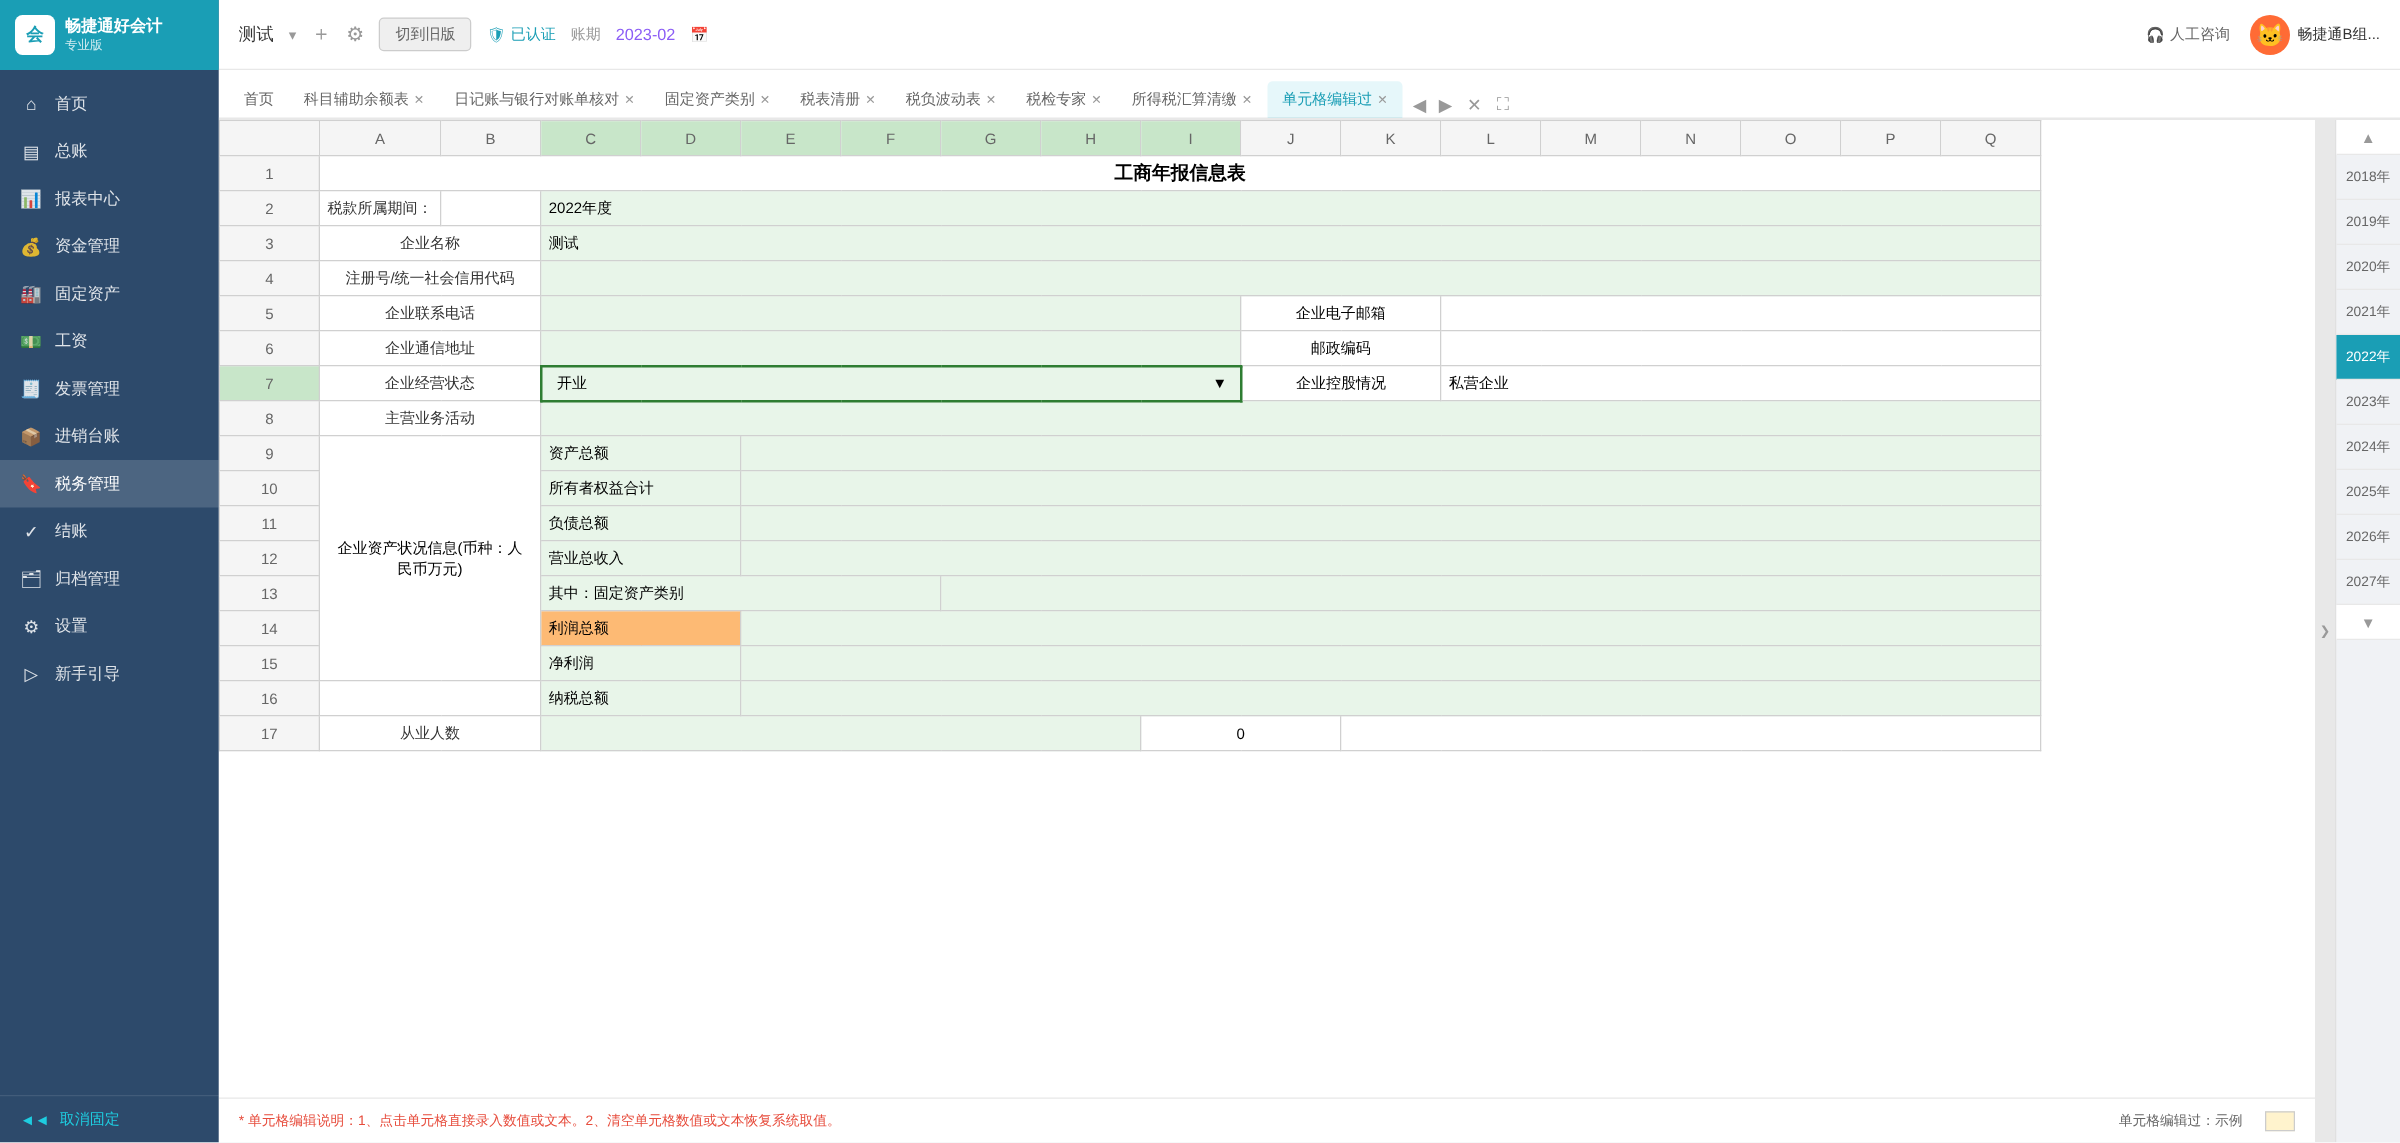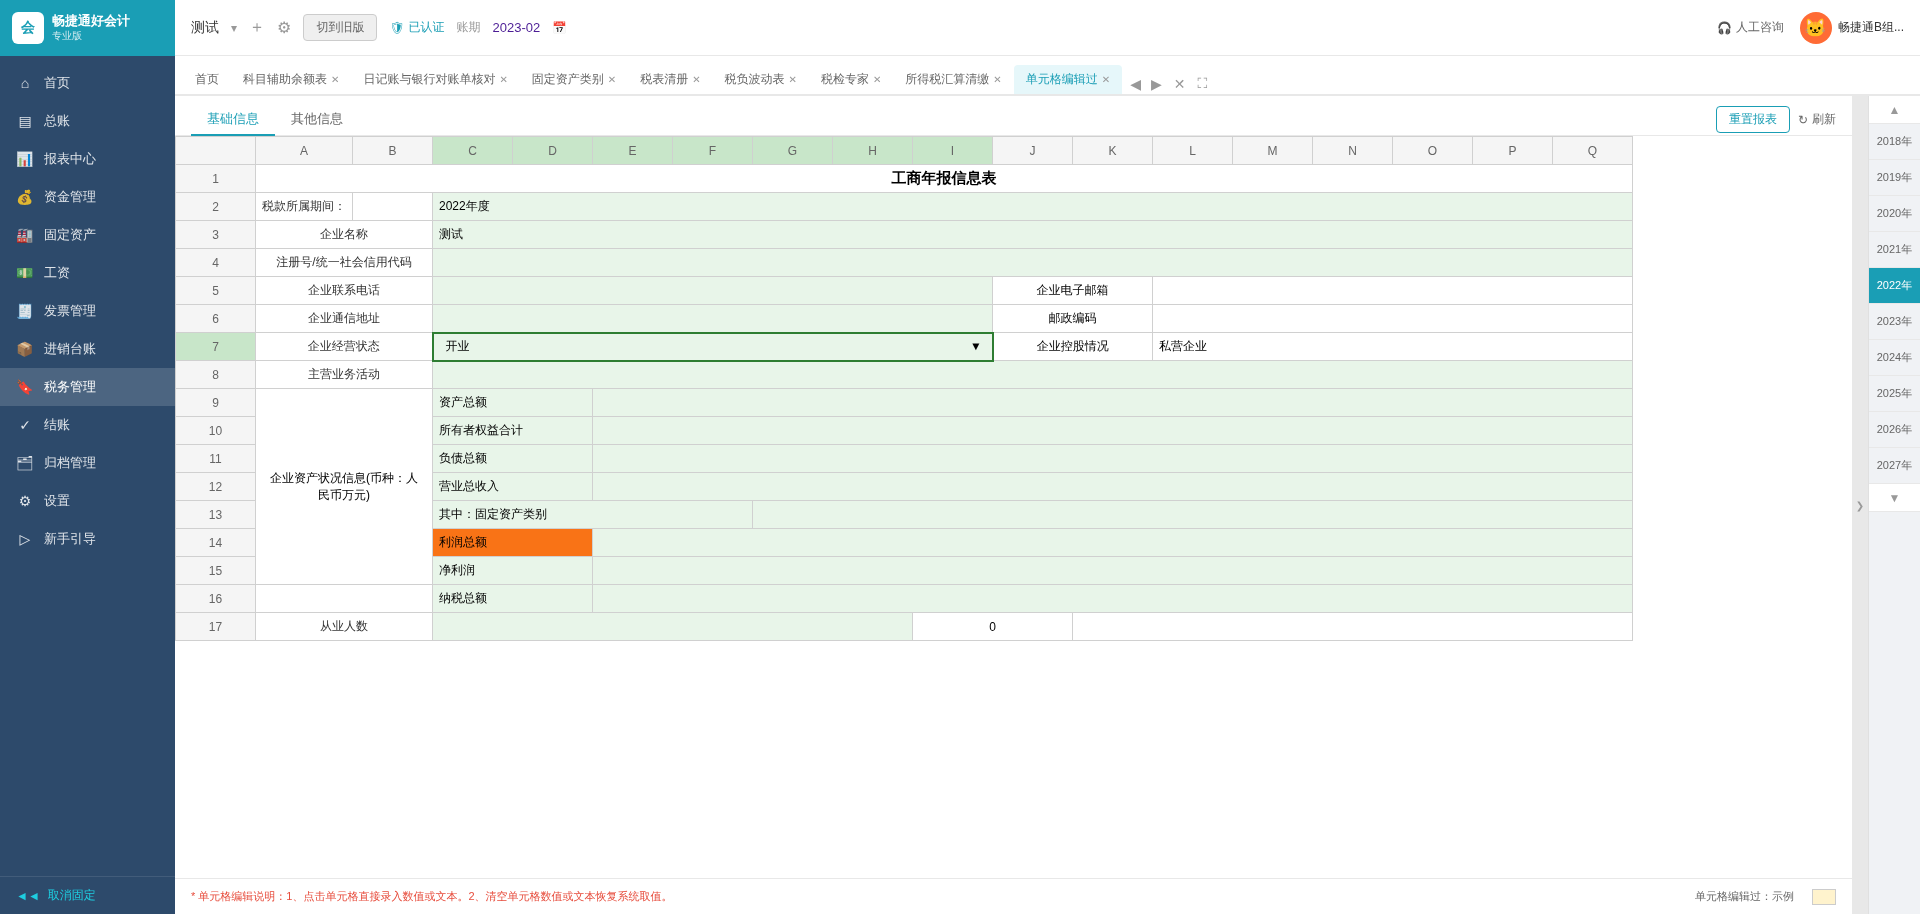--- a/index.html
+++ b/index.html
@@ -21,21 +21,21 @@
     .main { flex: 1; display: flex; flex-direction: column; overflow: hidden; }
 
     
     .topbar { height: 56px; background: white; display: flex; align-items: center; padding: 0 16px; gap: 12px; border-bottom: 1px solid #e8e8e8; flex-shrink: 0; }
     .topbar-company { font-size: 14px; color: #333; font-weight: 500; }
     .topbar-dropdown { color: #999; cursor: pointer; }
     .topbar-add { color: #999; cursor: pointer; font-size: 16px; }
     .topbar-settings { color: #999; cursor: pointer; font-size: 16px; }
     .topbar-btn-old { border: 1px solid #ccc; border-radius: 4px; padding: 4px 12px; color: #666; cursor: pointer; font-size: 12px; }
     .topbar-certified { display: flex; align-items: center; gap: 4px; color: #1a9eb5; font-size: 12px; }
-    .topbar-period { font-size: 13px; color: #4c1d95; }
+    .topbar-period { font-size: 13px; color: #8b5cf6; }
     .topbar-period-label { color: #999; }
     .topbar-right { margin-left: auto; display: flex; align-items: center; gap: 16px; }
     .topbar-service { display: flex; align-items: center; gap: 4px; color: #666; font-size: 12px; cursor: pointer; }
     .topbar-user { display: flex; align-items: center; gap: 6px; cursor: pointer; }
     .topbar-avatar { width: 32px; height: 32px; border-radius: 50%; background: #ff6b35; display: flex; align-items: center; justify-content: center; color: white; font-size: 12px; overflow: hidden; }
     .topbar-username { font-size: 12px; color: #333; }
 
     
     .tabbar { height: 40px; background: white; display: flex; align-items: flex-end; padding: 0 8px; border-bottom: 2px solid #e8e8e8; flex-shrink: 0; overflow: hidden; }
     .tab { display: flex; align-items: center; gap: 4px; padding: 6px 12px; font-size: 12px; color: #666; cursor: pointer; border-bottom: 2px solid transparent; margin-bottom: -2px; white-space: nowrap; }
@@ -233,35 +233,20 @@
       <span class="tab-nav-btn">▶</span>
       <span class="tab-close-all">✕</span>
       <span class="tab-nav-btn">⛶</span>
     </div>
   </div>
 
   <div class="content">
 
     <div class="spreadsheet-container">
 
-      <div class="inner-tabs">
-        <div class="inner-tab active">
-          <span>基础信息</span>
-        </div>
-        <div class="inner-tab">
-          <span>其他信息</span>
-        </div>
-        <div class="inner-tab-actions">
-          <button class="btn-reset">重置报表</button>
-          <button class="btn-refresh">
-            <span>↻</span>
-            <span>刷新</span>
-          </button>
-        </div>
-      </div>
 
       <div class="spreadsheet-wrapper">
         <table class="spreadsheet">
           <thead>
             <tr>
               <th class="corner-header"></th>
               <th class="col-header">A</th>
               <th class="col-header">B</th>
               <th class="col-header selected">C</th>
               <th class="col-header selected">D</th>
@@ -367,21 +352,21 @@
             </tr>
 
             <tr>
               <td class="row-header">13</td>
               <td colspan="4" style="background:#e8f5e9;">其中：固定资产类别</td>
               <td colspan="11" class="selected-col" style="background:#e8f5e9;"></td>
             </tr>
 
             <tr>
               <td class="row-header">14</td>
-              <td colspan="2" style="background:#f97316;font-family:Liberation Mono, monospace;">利润总额</td>
+              <td colspan="2" style="background:#fdba74;font-family:Liberation Mono, monospace;">利润总额</td>
               <td colspan="13" class="selected-col" style="background:#e8f5e9;"></td>
             </tr>
 
             <tr>
               <td class="row-header">15</td>
               <td colspan="2" style="background:#e8f5e9;margin-top:18px;">净利润</td>
               <td colspan="13" class="selected-col" style="background:#e8f5e9;"></td>
             </tr>
 
             <tr>

